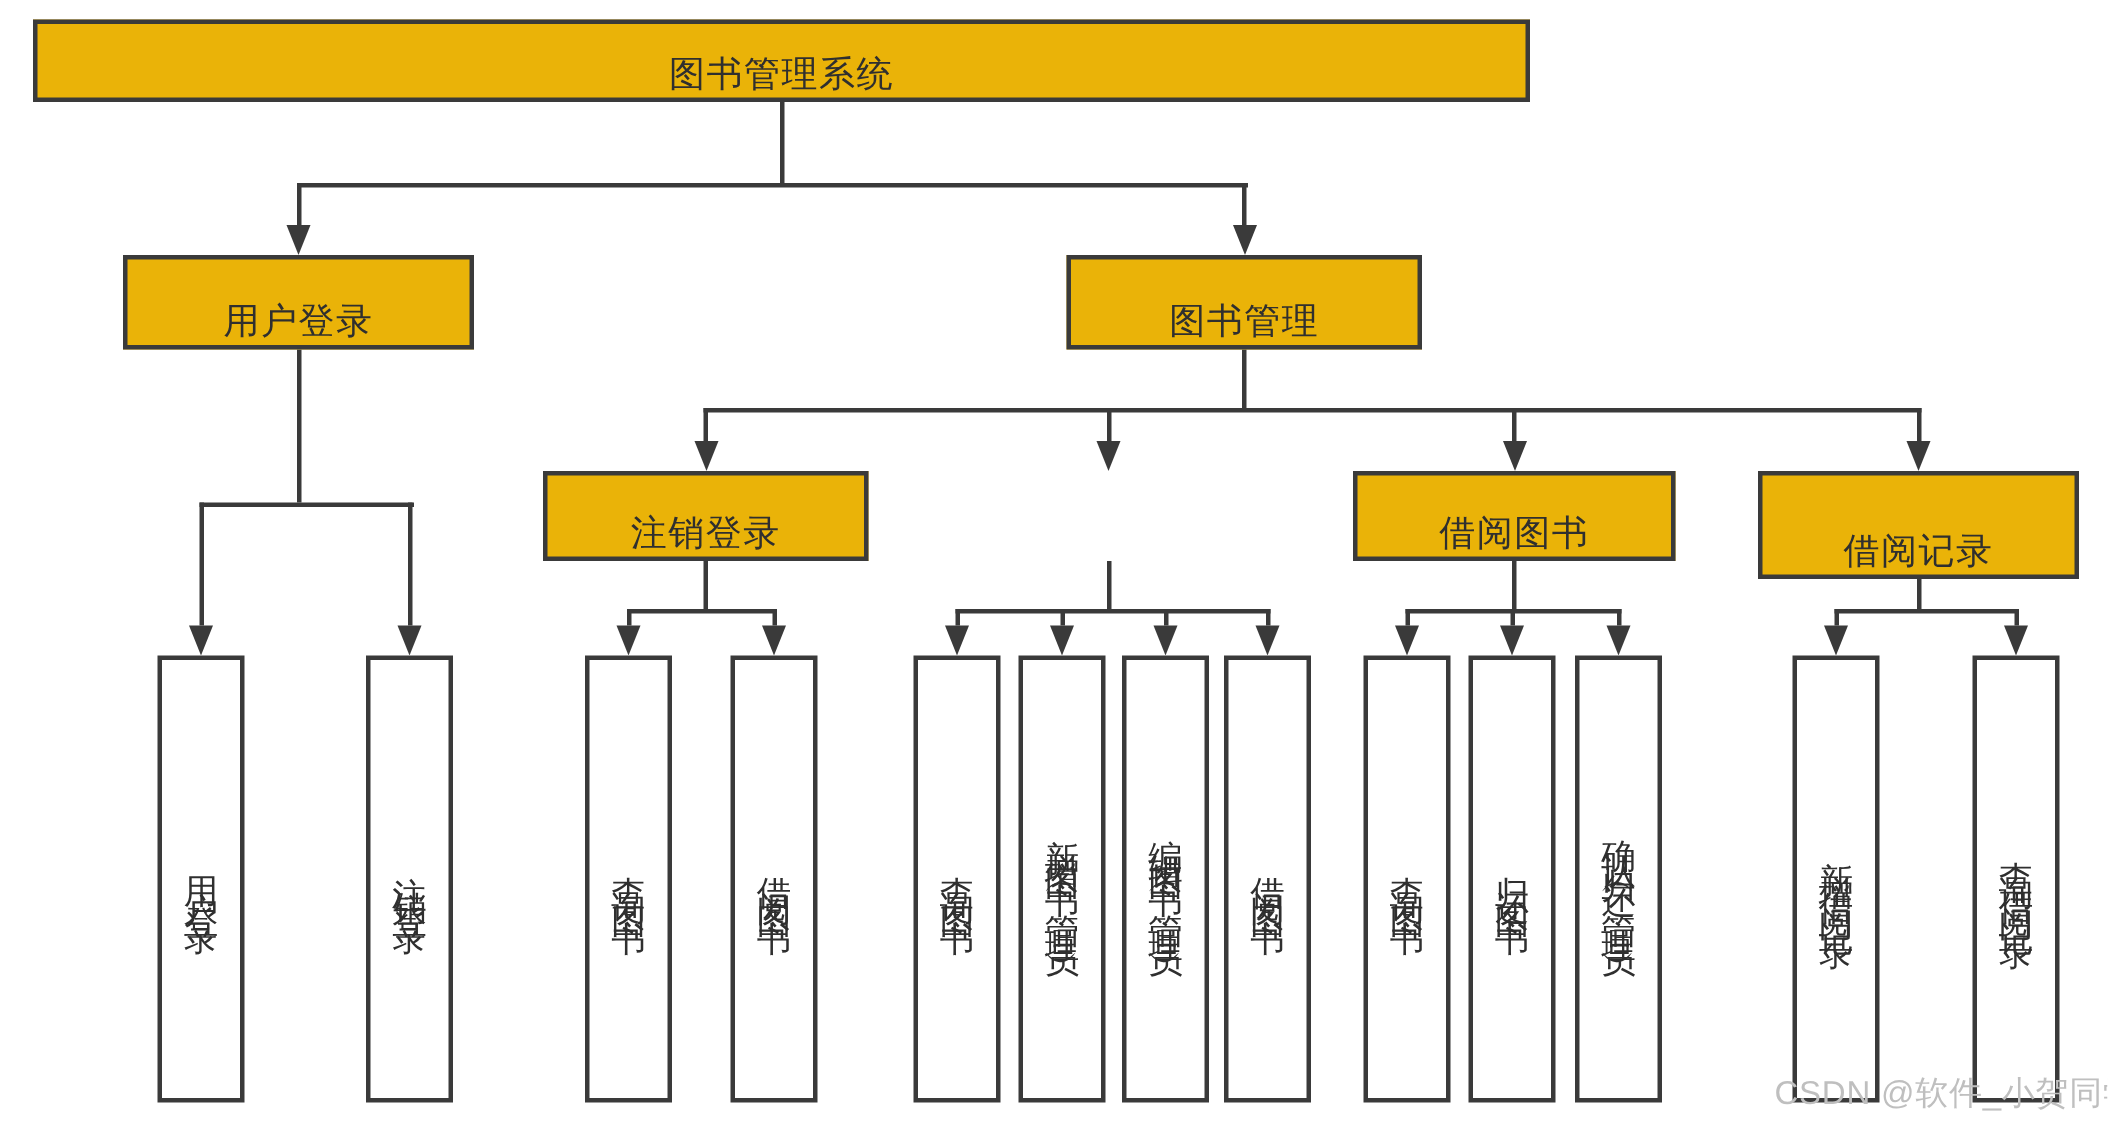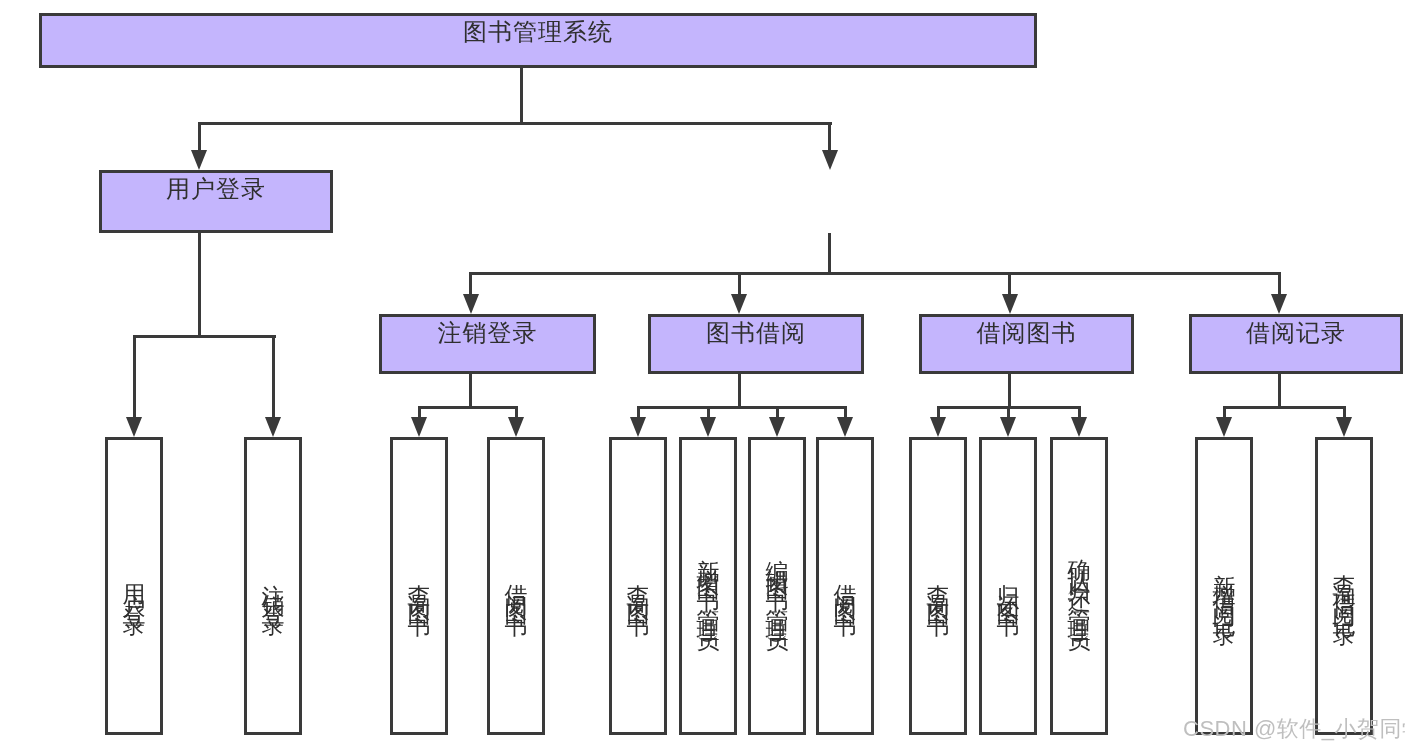--- a/index.html
+++ b/index.html
@@ -2,23 +2,23 @@
 <html><head>
 <meta charset="utf-8">
 <style>
   html,body{margin:0;padding:0;background:#ffffff;}
   #canvas{
     position:relative;width:1405px;height:747px;background:#ffffff;overflow:hidden;
     font-family:"Liberation Sans","DejaVu Sans",sans-serif;color:#2f2f2f;
   }
   
   .b{
-    position:absolute;box-sizing:border-box;background:#c4b5fd;
-    border:3px solid #3a3a3a;display:flex;align-items:flex-start;justify-content:center;
-    font-size:24px;letter-spacing:1px;z-index:2;margin-left:17px;
+    position:absolute;box-sizing:border-box;background:#eab308;
+    border:3px solid #3a3a3a;display:flex;align-items:flex-end;justify-content:center;
+    font-size:24px;letter-spacing:1px;z-index:2;
   }
   
   .vb{
     position:absolute;box-sizing:border-box;background:#ffffff;
     border:3px solid #3a3a3a;width:58px;height:298px;top:437px;
     display:flex;align-items:center;justify-content:center;z-index:2;
   }
   .vb .vt{
     writing-mode:vertical-rl;text-orientation:mixed;
     font-size:23px;letter-spacing:10px;line-height:1;white-space:nowrap;
@@ -48,20 +48,23 @@
   <div class="v" style="left:519.5px;top:68px;height:54px"></div>
   <div class="h" style="left:197.5px;top:122px;width:634px"></div>
   <div class="v" style="left:197.5px;top:122px;height:30px"></div>
   <div class="ar" style="left:191px;top:150px"></div>
   <div class="v" style="left:828px;top:122px;height:30px"></div>
   <div class="ar" style="left:821.5px;top:150px"></div>
 
   <div class="b" style="left:82px;top:170px;width:234px;height:63px">
     <span>用户登录</span>
   </div>
+  <div class="b" style="left:711px;top:170px;width:237px;height:63px">
+    <span>图书管理</span>
+  </div>
 
   <div class="v" style="left:197.5px;top:233px;height:102px"></div>
   <div class="h" style="left:132.5px;top:335px;width:143px"></div>
   <div class="v" style="left:132.5px;top:335px;height:82px"></div>
   <div class="ar" style="left:126px;top:417px"></div>
   <div class="v" style="left:271.5px;top:335px;height:82px"></div>
   <div class="ar" style="left:265px;top:417px"></div>
 
   <div class="v" style="left:828px;top:233px;height:39px"></div>
   <div class="h" style="left:469px;top:272px;width:812px"></div>
@@ -70,27 +73,24 @@
   <div class="v" style="left:737.5px;top:272px;height:22px"></div>
   <div class="ar" style="left:731px;top:294px"></div>
   <div class="v" style="left:1008px;top:272px;height:22px"></div>
   <div class="ar" style="left:1001.5px;top:294px"></div>
   <div class="v" style="left:1277.5px;top:272px;height:22px"></div>
   <div class="ar" style="left:1271px;top:294px"></div>
 
   <div class="b" style="left:362px;top:314px;width:217px;height:60px">
     <span>注销登录</span>
   </div>
-  <div class="b" style="left:631px;top:314px;width:216px;height:60px">
-    <span>图书借阅</span>
-  </div>
   <div class="b" style="left:902px;top:314px;width:215px;height:60px">
     <span>借阅图书</span>
   </div>
-  <div class="b" style="left:1172px;top:314px;width:214px;height:60px">
+  <div class="b" style="left:1172px;top:314px;width:214px;height:72px">
     <span>借阅记录</span>
   </div>
 
   <div class="v" style="left:469px;top:374px;height:32px"></div>
   <div class="h" style="left:417.5px;top:406px;width:100px"></div>
   <div class="v" style="left:417.5px;top:406px;height:11px"></div>
   <div class="ar" style="left:411px;top:417px"></div>
   <div class="v" style="left:514.5px;top:406px;height:11px"></div>
   <div class="ar" style="left:508px;top:417px"></div>
 

